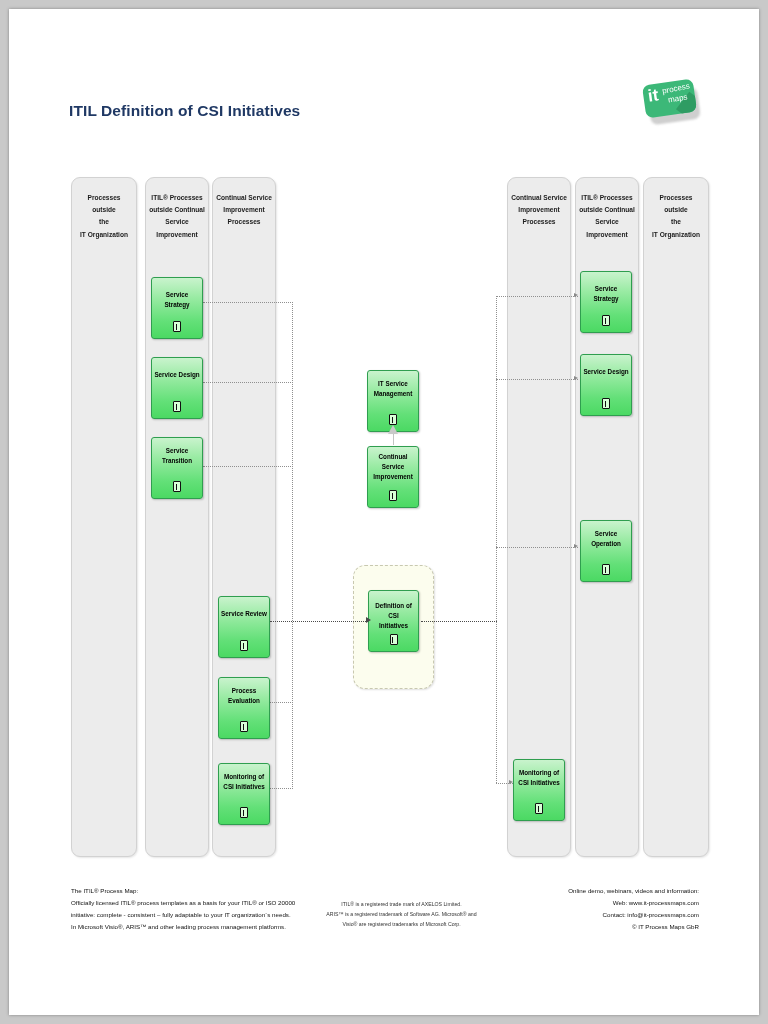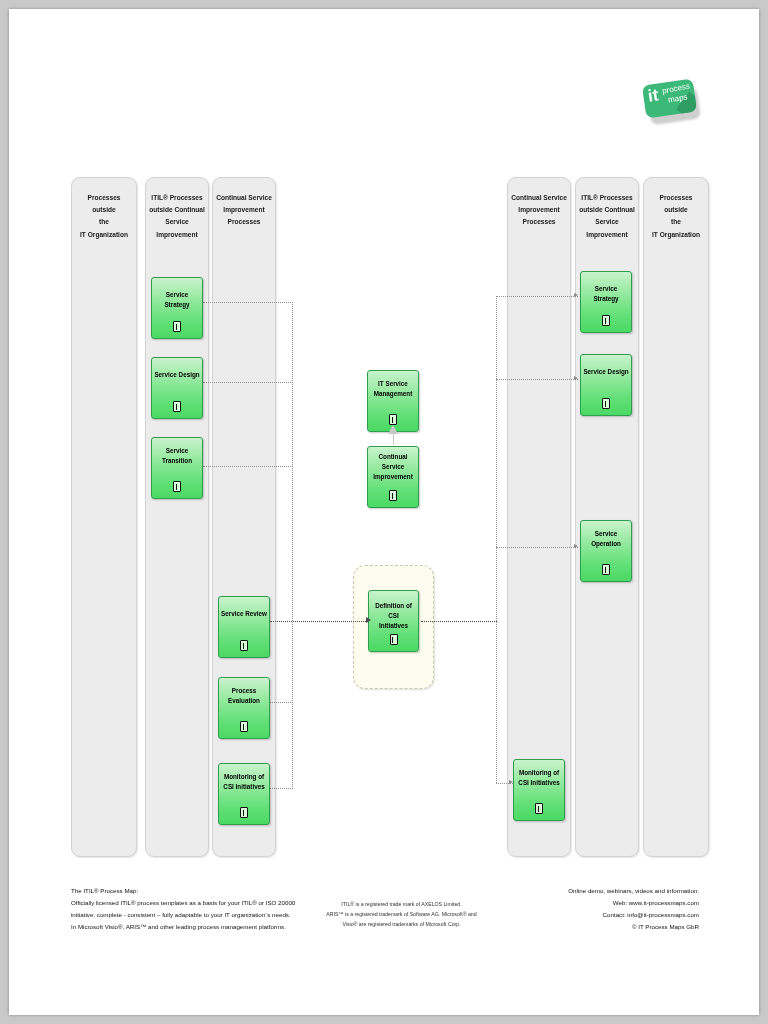--- a/index.html
+++ b/index.html
@@ -156,20 +156,21 @@
   #foot-center { left:300px; top:890px; width:185px; text-align:center;
                  font-size:5.2px; line-height:1.95; color:#333; }
   #foot-right { right:60px; top:876px; text-align:right;
                 font-size:6.2px; line-height:1.95; }
 </style>
 </head>
 <body>
 
 <div id="page">
 
+  <div id="title">ITIL Definition of CSI Initiatives</div>
 
   <div id="logo">
     <div class="shadow"></div>
     <div class="plate"></div>
     <div class="it">it</div>
     <div class="proc">process</div>
     <div class="maps">maps</div>
   </div>
 
   <div class="lane" style="left:62px;  width:66px;">

